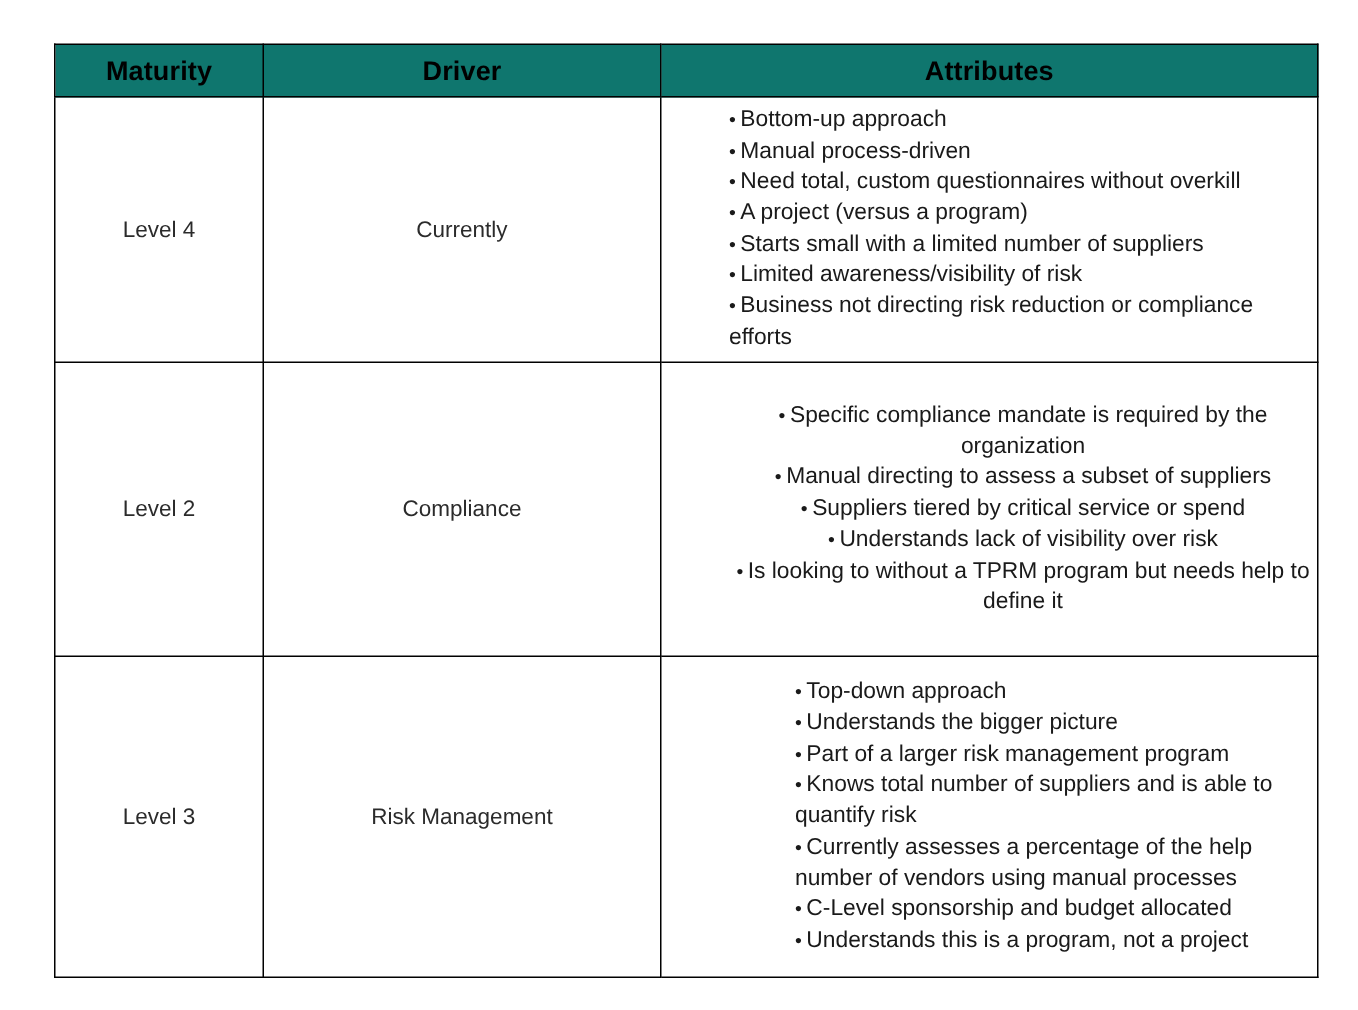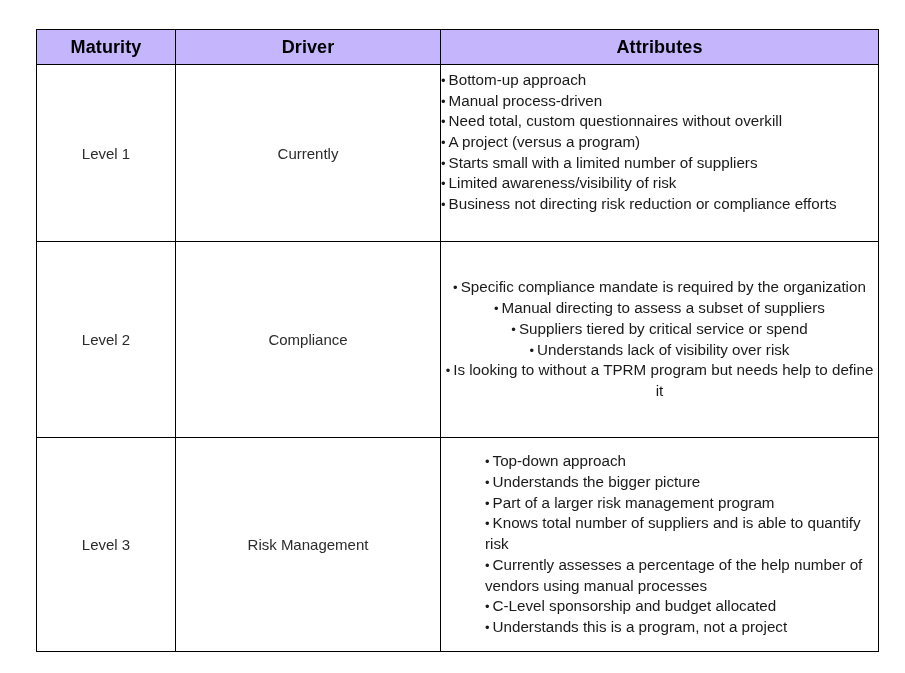--- a/index.html
+++ b/index.html
@@ -36,21 +36,21 @@
     padding: 0;
     vertical-align: middle;
   }
 
   
   col.col-maturity   { width: 139px; }
   col.col-driver     { width: 265px; }
   col.col-attributes { width: 438px; }
 
   thead th {
-    background: #c4b5fd;
+    background: #0f766e;
     height: 34px;
     text-align: center;
     font-weight: bold;
     font-size: 18px;
     color: #000000;
     letter-spacing: 0.1px;
   }
 
   td.cell-level,
   td.cell-driver {
@@ -68,20 +68,21 @@
     padding: 0 6px 0 9px;
   }
 
   
   tr.row-level1 td.cell-attributes { vertical-align: top; padding-top: 5px; }
   tr.row-level2 td.cell-attributes { vertical-align: middle; text-align: center; }
   tr.row-level3 td.cell-attributes { vertical-align: middle; padding-left: 44px; }
 
   .attr-line {
     white-space: normal;
+    margin-left: 45px;
   }
 
   .bullet-glyph {
     font-size: 13px;
     line-height: 1;
     padding-right: 3px;
   }
 
   
   tr.row-level1 { height: 177px; }
@@ -101,21 +102,21 @@
     <thead>
       <tr>
         <th>Maturity</th>
         <th>Driver</th>
         <th>Attributes</th>
       </tr>
     </thead>
     <tbody>
 
       <tr class="row-level1">
-        <td class="cell-level">Level 1</td>
+        <td class="cell-level">Level 4</td>
         <td class="cell-driver">Currently</td>
         <td class="cell-attributes">
           <div class="attr-list">
               <div class="attr-line"><span class="bullet-glyph">•</span><span>Bottom-up approach</span></div>
               <div class="attr-line"><span class="bullet-glyph">•</span><span>Manual process-driven</span></div>
               <div class="attr-line"><span class="bullet-glyph">•</span><span>Need total, custom questionnaires without overkill</span></div>
               <div class="attr-line"><span class="bullet-glyph">•</span><span>A project (versus a program)</span></div>
               <div class="attr-line"><span class="bullet-glyph">•</span><span>Starts small with a limited number of suppliers</span></div>
               <div class="attr-line"><span class="bullet-glyph">•</span><span>Limited awareness/visibility of risk</span></div>
               <div class="attr-line"><span class="bullet-glyph">•</span><span>Business not directing risk reduction or compliance efforts</span></div>

